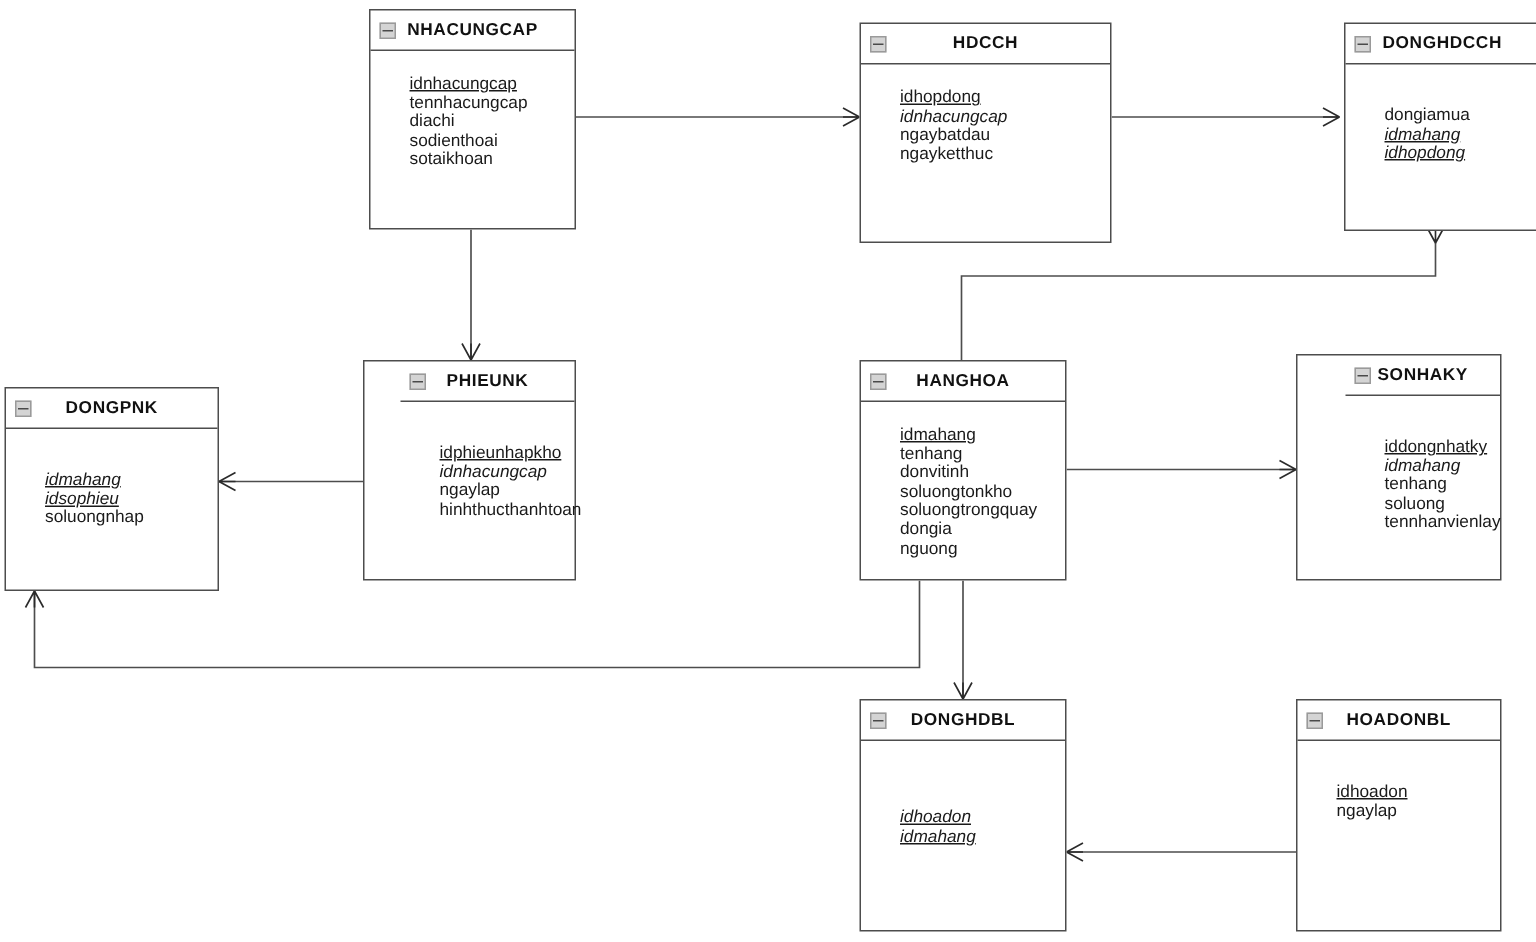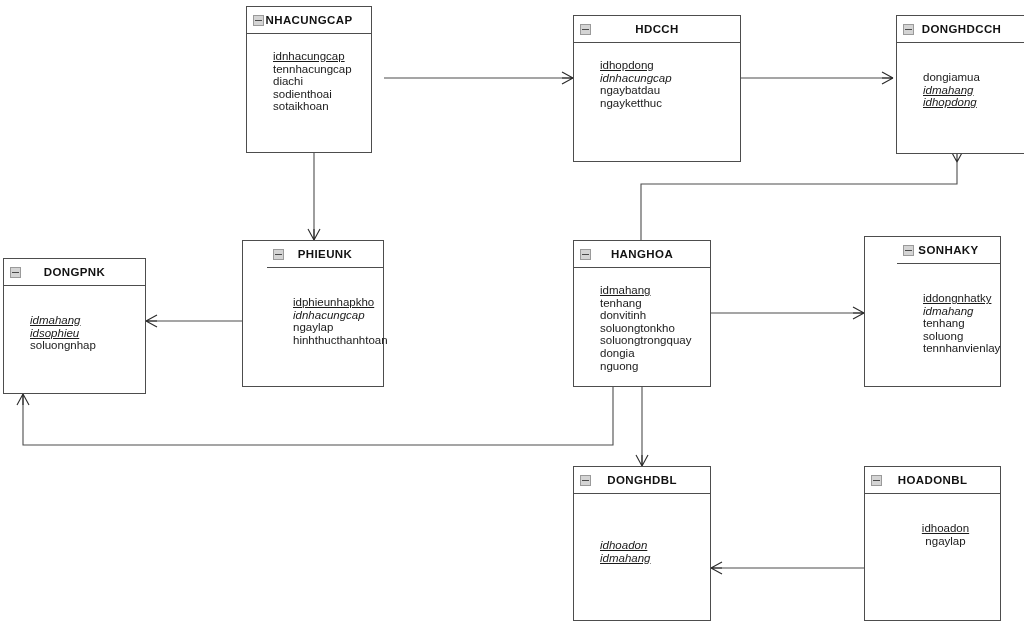--- a/index.html
+++ b/index.html
@@ -139,21 +139,21 @@
       </g>
       <g>
         <path class="conn-line" d="M 642 387 L 642 466" stroke="#4d4d4d"></path>
         <path class="crow" d="M 642 466 L 636 455 M 642 466 L 648 455 M 642 466 L 642 455"></path>
       </g>
       <g>
         <path class="conn-line" d="M 864 568 L 711 568" stroke="#4d4d4d"></path>
         <path class="crow" d="M 711 568 L 722 562 M 711 568 L 722 574 M 711 568 L 722 568"></path>
       </g>
     </svg>
-<div class="entity" style="left: 246px; top: 6px; width: 126px; height: 147px;">
+<div class="entity" style="left: 246px; top: 6px; width: 138px; height: 147px;">
       <div class="entity-header">
         <span class="collapse-icon"></span>
         <span class="entity-title">NHACUNGCAP</span>
       </div>
       <div class="entity-body" style="padding-top: 16px;">
         <div class="attr pk">idnhacungcap</div>
         <div class="attr ">tennhacungcap</div>
         <div class="attr ">diachi</div>
         <div class="attr ">sodienthoai</div>
         <div class="attr ">sotaikhoan</div>
@@ -236,21 +236,21 @@
     <div class="entity" style="left: 573px; top: 466px; width: 138px; height: 155px;">
       <div class="entity-header">
         <span class="collapse-icon"></span>
         <span class="entity-title">DONGHDBL</span>
       </div>
       <div class="entity-body" style="padding-top: 45px;">
         <div class="attr pkfk">idhoadon</div>
         <div class="attr pkfk">idmahang</div>
       </div>
     </div>
-    <div class="entity" style="left: 864px; top: 466px; width: 137px; height: 155px; text-align: center;">
+    <div class="entity" style="left: 864px; top: 466px; width: 137px; height: 155px;">
       <div class="entity-header">
         <span class="collapse-icon"></span>
         <span class="entity-title">HOADONBL</span>
       </div>
       <div class="entity-body" style="padding-top: 28px;">
         <div class="attr pk">idhoadon</div>
         <div class="attr ">ngaylap</div>
       </div>
     </div>
   </div>

